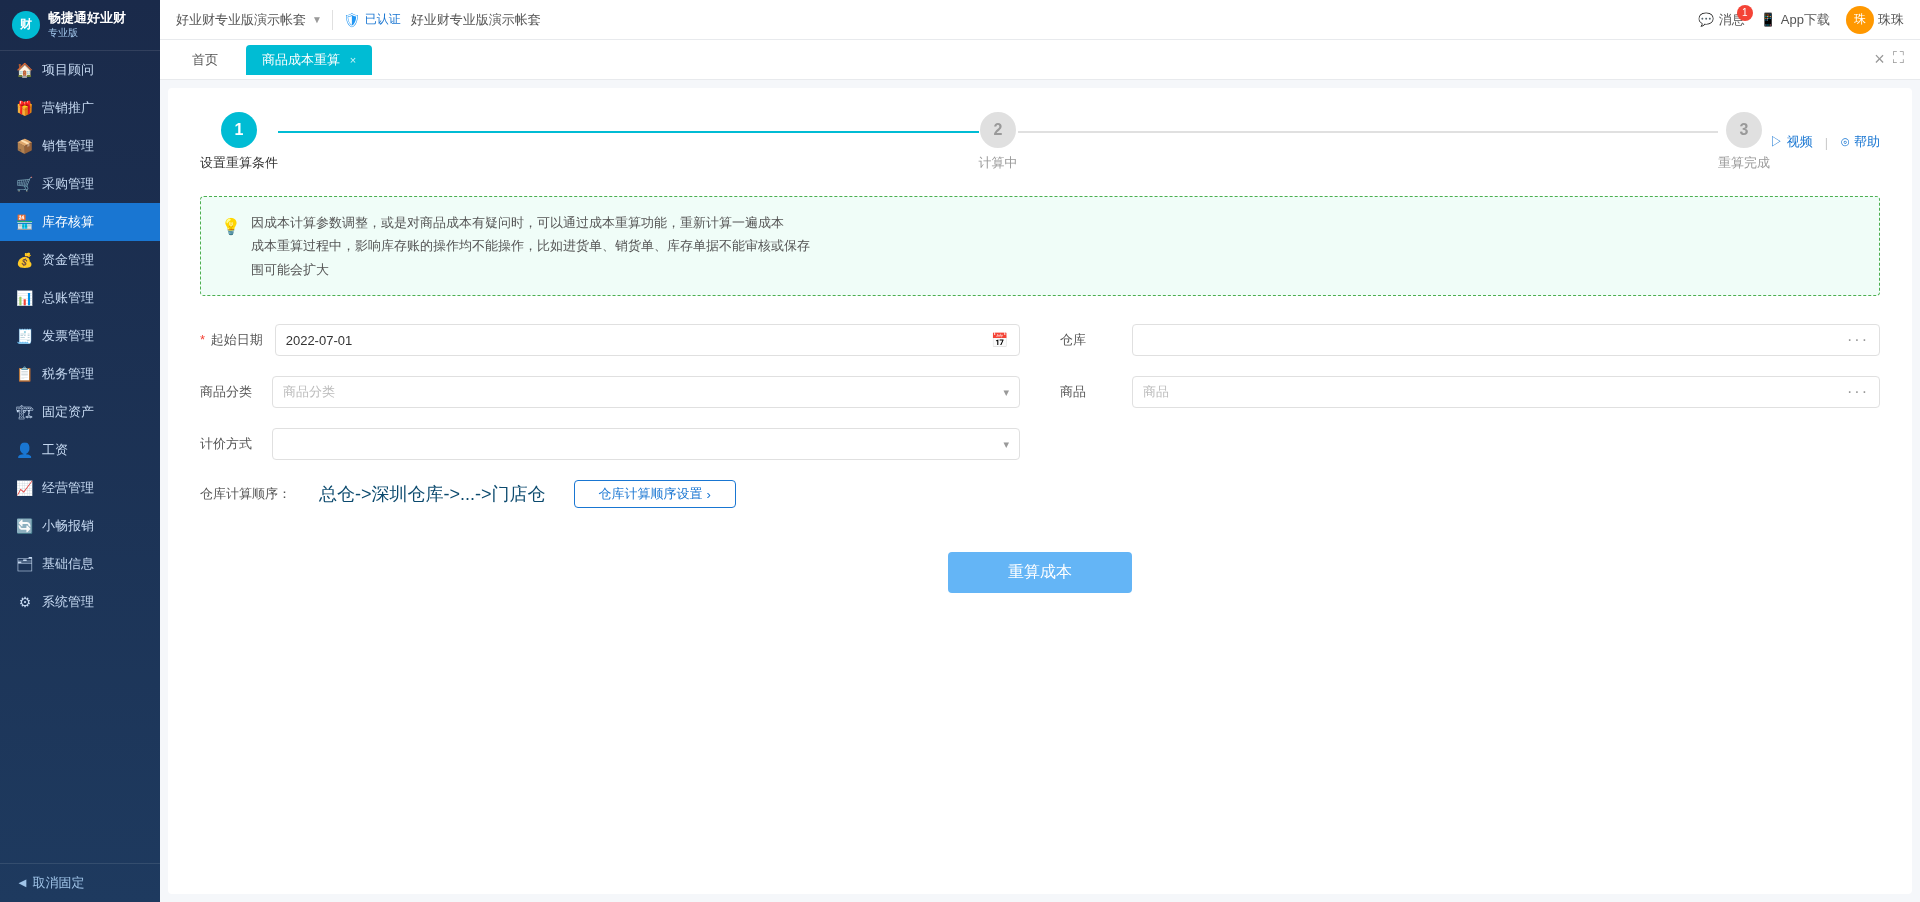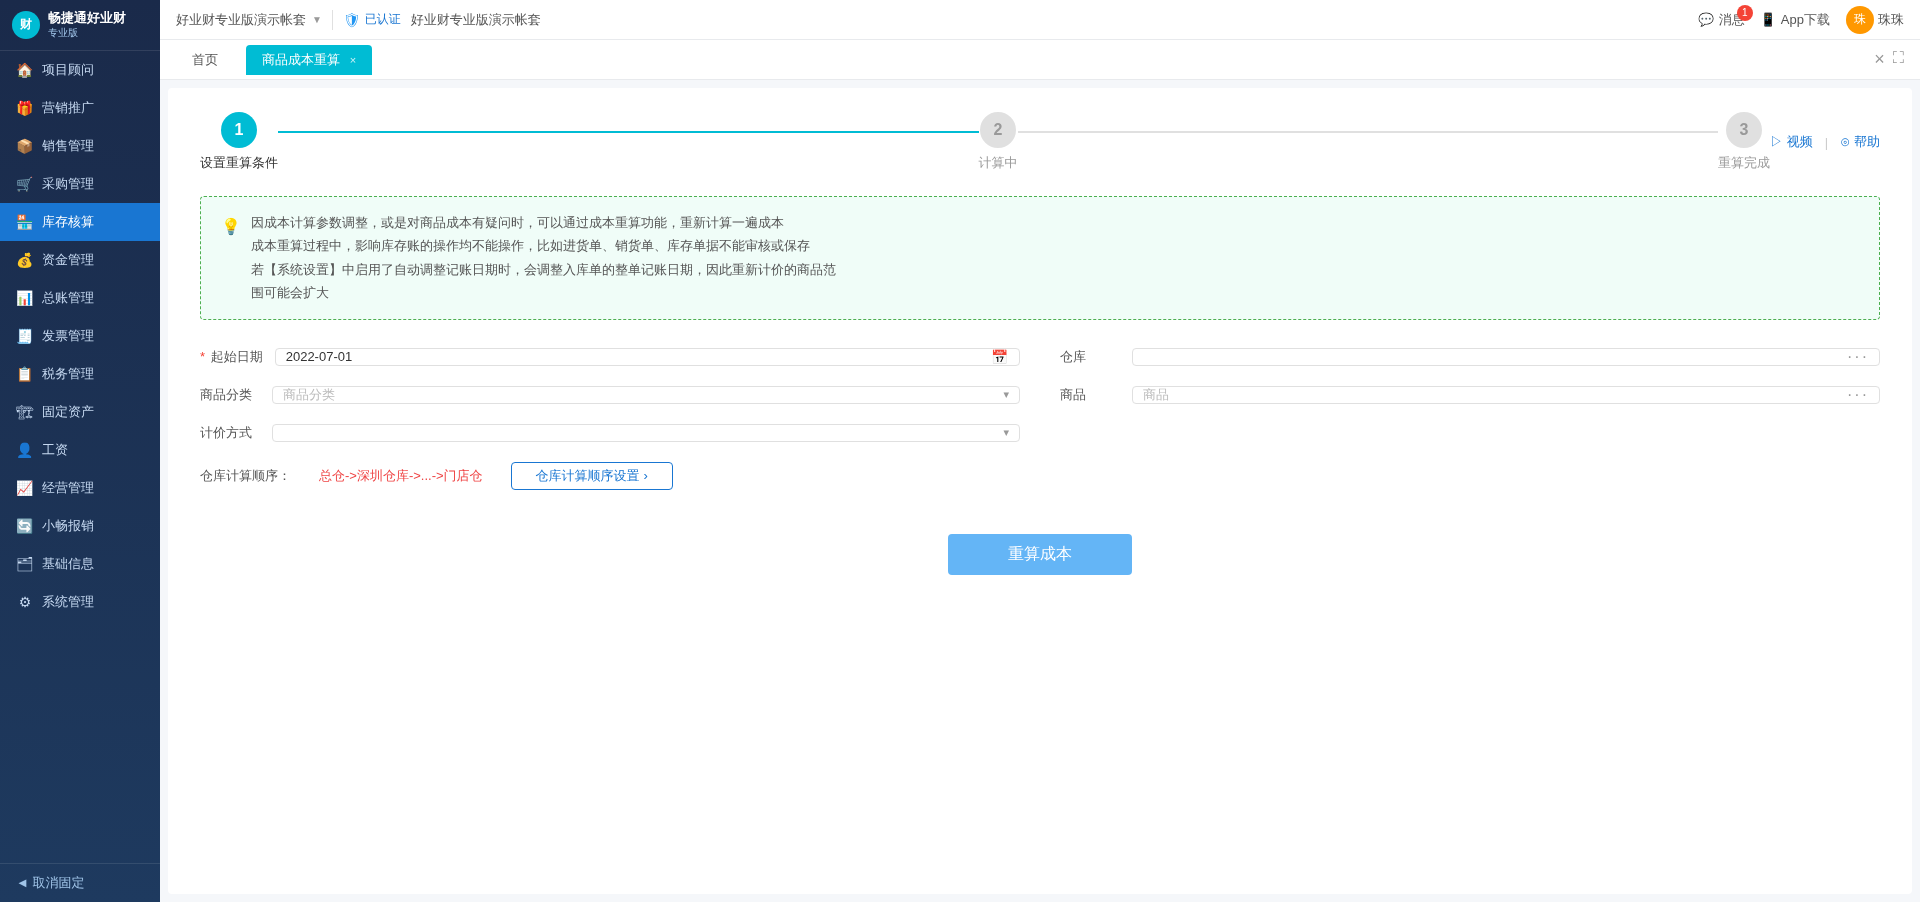--- a/index.html
+++ b/index.html
@@ -205,42 +205,42 @@
     }
     .form-label {
       color: #555;
       font-size: 13px;
       white-space: nowrap;
       min-width: 60px;
     }
     .required { color: #f44336; margin-right: 2px; }
     .form-input-wrap {
       flex: 1;
-      height: 18px;
+      height: 32px;
       border: 1px solid #e0e0e0;
       border-radius: 4px;
       padding: 0 10px;
       font-size: 13px;
       color: #333;
       display: flex; align-items: center; justify-content: space-between;
     }
     .form-placeholder { color: #bbb; }
     .input-icon { color: #1976d2; font-size: 14px; cursor: pointer; }
     .dots-icon { color: #999; font-size: 16px; letter-spacing: 2px; cursor: pointer; }
     .arrow-icon { color: #999; font-size: 11px; }
 
     
     .warehouse-row {
       display: flex;
       align-items: center;
       gap: 28px;
       margin-bottom: 44px;
     }
     .warehouse-label { color: #555; font-size: 13px; }
-    .warehouse-value { color: #ef4444; font-size: 13px; }
+    .warehouse-value { color: #0c4a6e; font-size: 18px; }
     .warehouse-btn {
       background: white;
       border: 1px solid #1976d2;
       color: #1976d2;
       padding: 4px 24px;
       border-radius: 4px;
       cursor: pointer;
       font-size: 13px;
       display: flex; align-items: center; gap: 4px;
     }
@@ -412,21 +412,20 @@
           <span>帮助</span>
         </span>
       </div>
     </div>
 
     <div class="info-box">
       <span class="info-icon">💡</span>
       <div>
         <div>因成本计算参数调整，或是对商品成本有疑问时，可以通过成本重算功能，重新计算一遍成本</div>
         <div>成本重算过程中，影响库存账的操作均不能操作，比如进货单、销货单、库存单据不能审核或保存</div>
-        <div>若【系统设置】中启用了自动调整记账日期时，会调整入库单的整单记账日期，因此重新计价的商品范</div>
         <div>围可能会扩大</div>
       </div>
     </div>
 
     <div class="form-grid">
 
       <div class="form-row">
         <div class="form-label">
           <span class="required">*</span>
           <span>起始日期</span>

